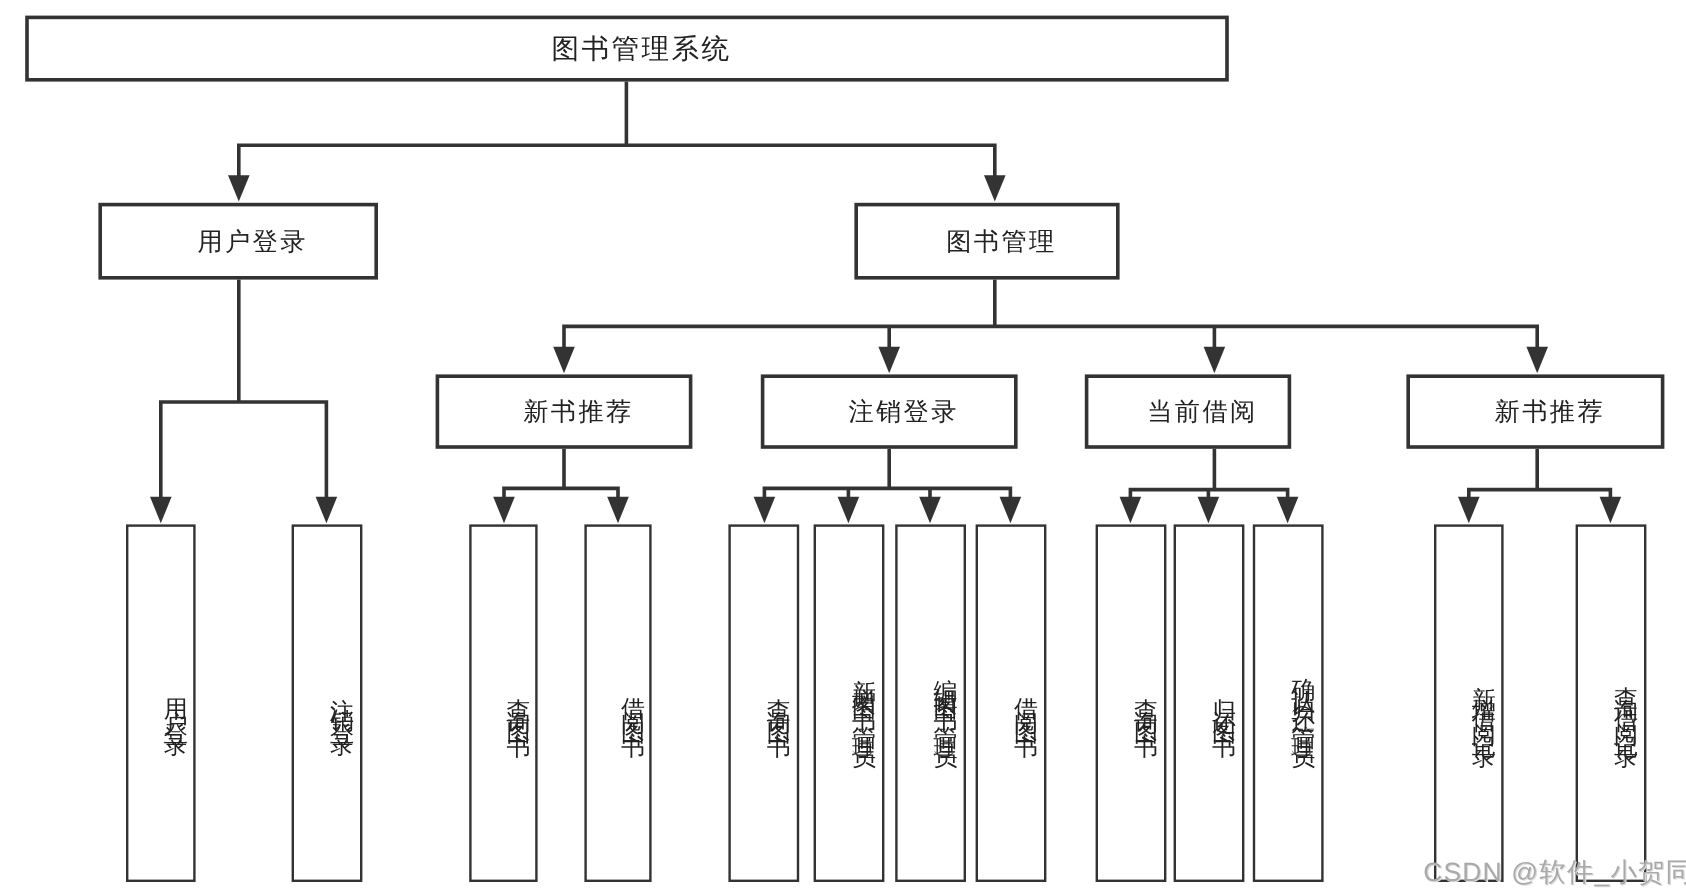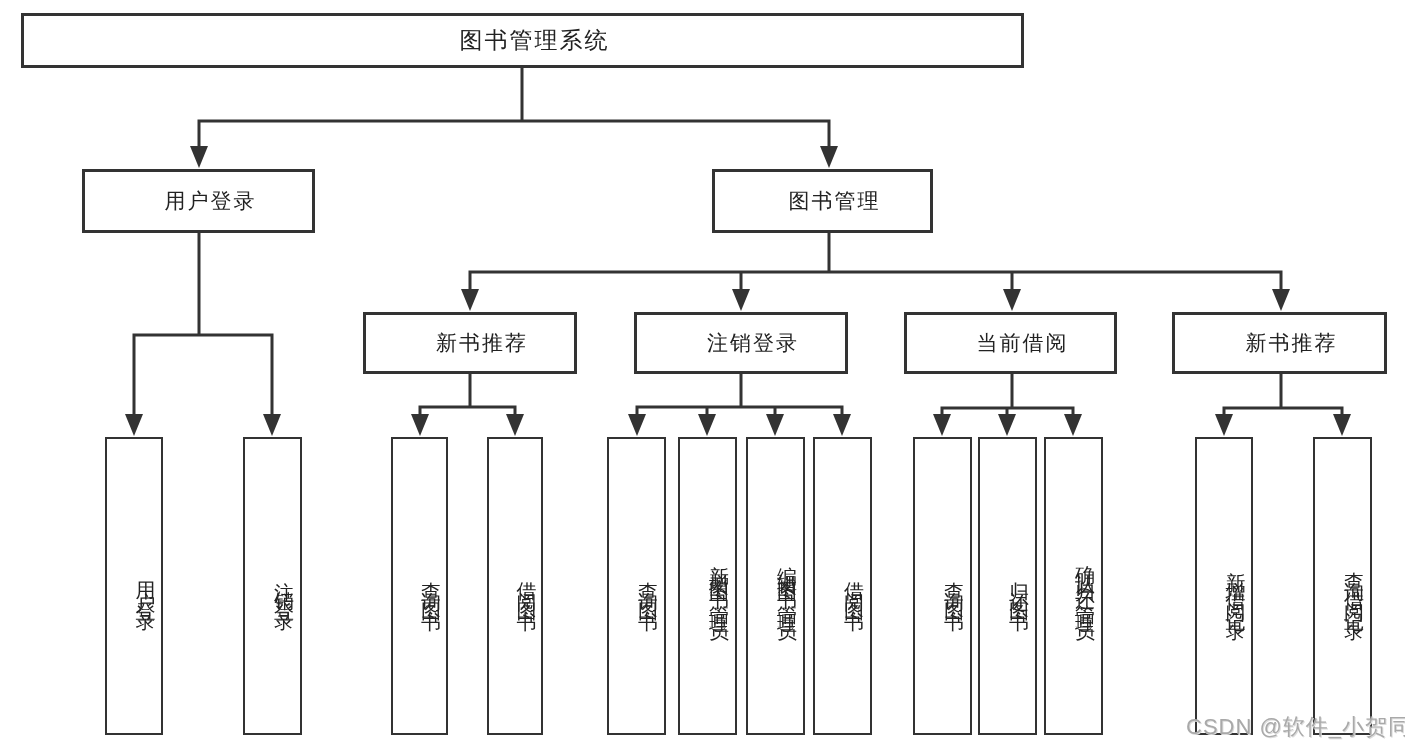--- a/index.html
+++ b/index.html
@@ -115,21 +115,21 @@
   <div class="box hbox" style="left:712px;top:169px;width:221px;height:64px;">
     <span>图书管理</span>
   </div>
 
   <div class="box hbox" style="left:363px;top:312px;width:214px;height:62px;">
     <span>新书推荐</span>
   </div>
   <div class="box hbox" style="left:634px;top:312px;width:214px;height:62px;">
     <span>注销登录</span>
   </div>
-  <div class="box hbox" style="left:904px;top:312px;width:213px;height:62px;">
+  <div class="box hbox" style="left:904px;top:312px;width:172px;height:62px;">
     <span>当前借阅</span>
   </div>
   <div class="box hbox" style="left:1172px;top:312px;width:215px;height:62px;">
     <span>新书推荐</span>
   </div>
 
   <div class="box leaf" style="left:105px;top:437px;width:58px;height:298px;">
     <span class="vtext">用户登录</span>
   </div>
   <div class="box leaf" style="left:243px;top:437px;width:59px;height:298px;">

